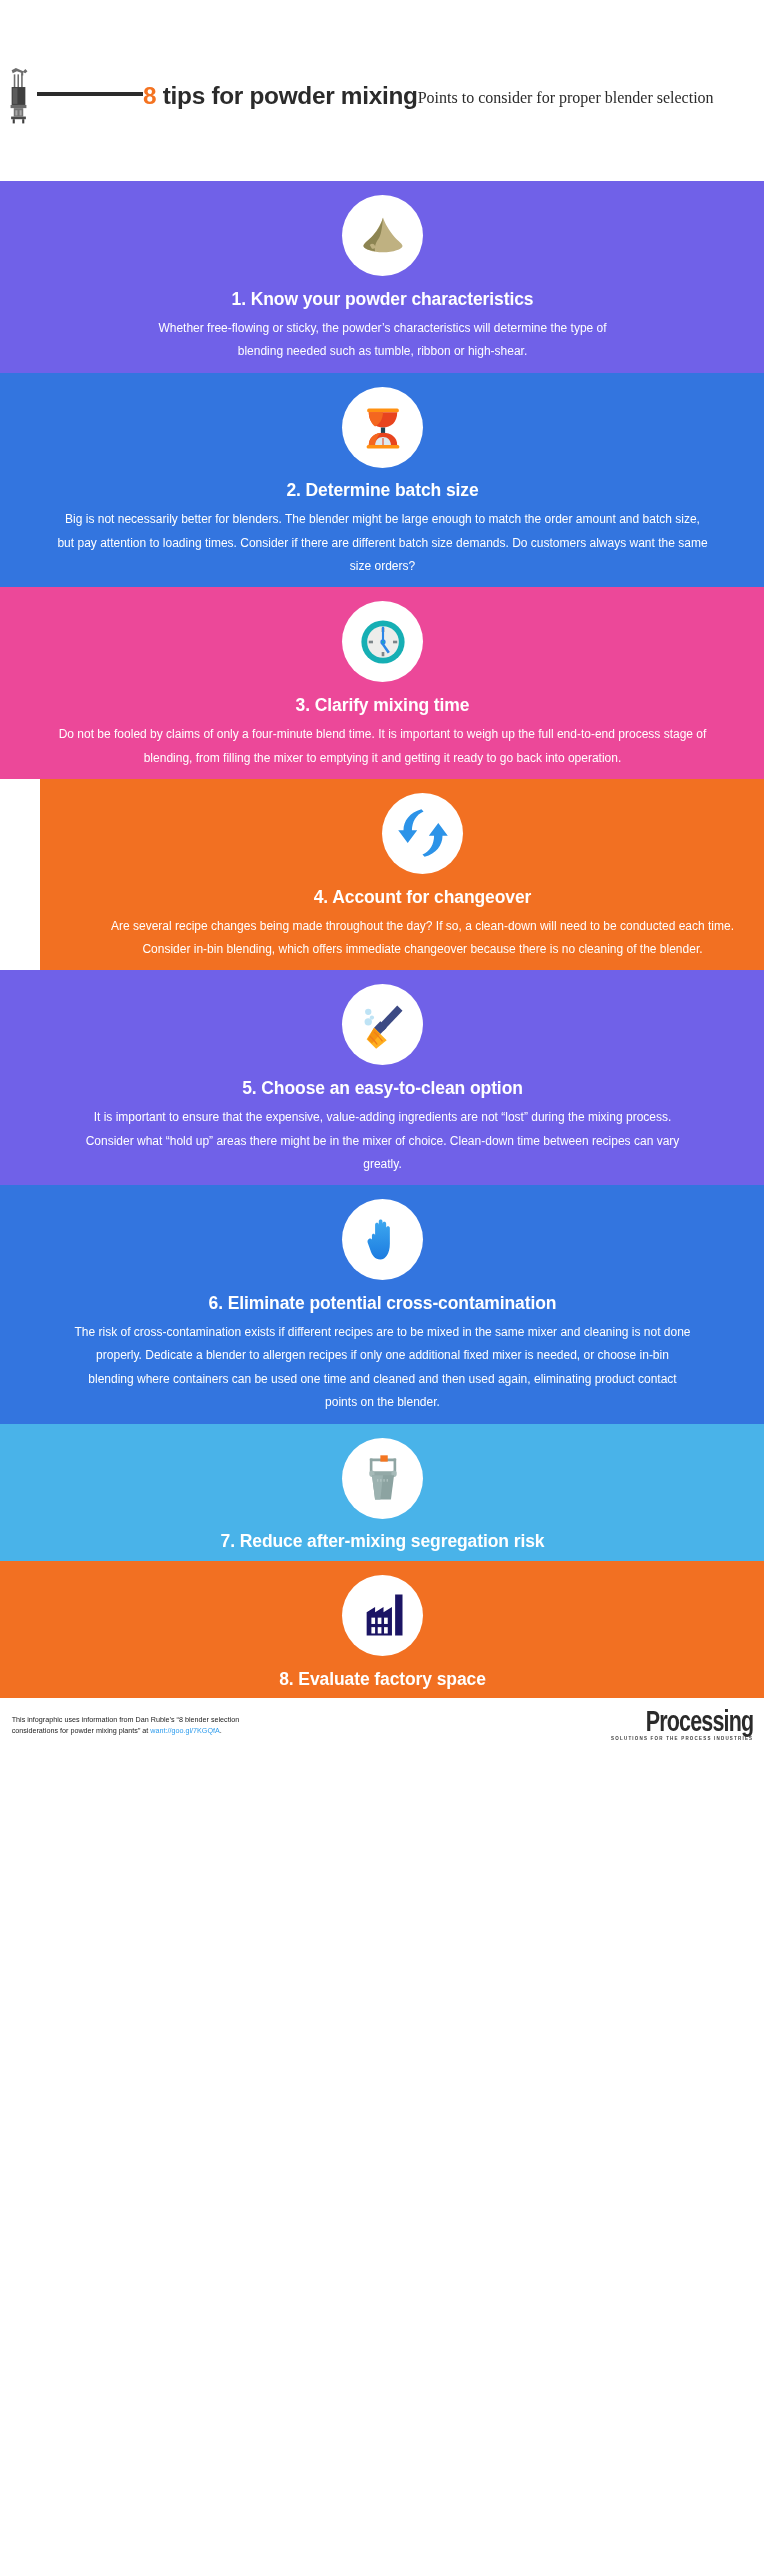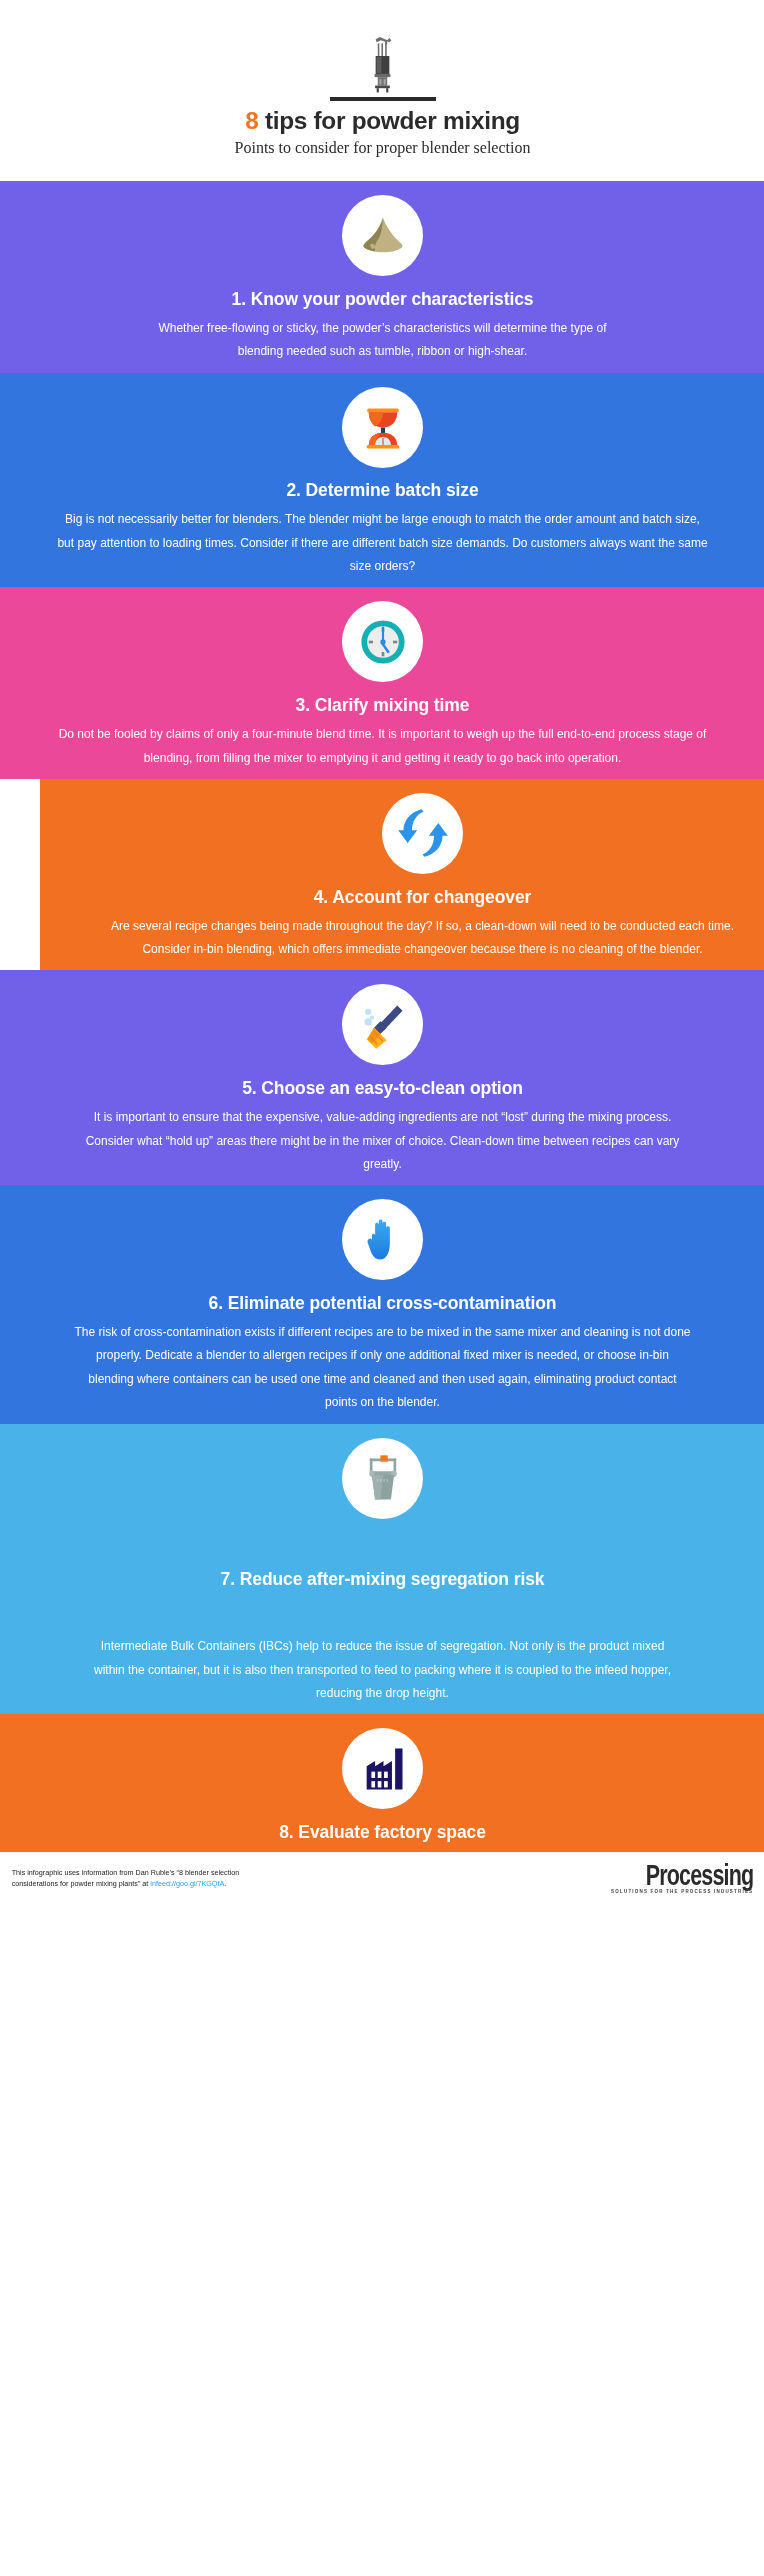--- a/index.html
+++ b/index.html
@@ -10,23 +10,23 @@
     width:765px;
     overflow-x:hidden;
   }
   .infographic { width:765px; position:relative; }
 
   
   .header {
     background:#ffffff;
     height:181px;
     display:flex;
-    flex-direction:column;
+    flex-direction:row;
     align-items:center;
-    justify-content:center;
+    justify-content:flex-start;
     padding-top:11.7px;
   }
   .header-icon { width:37px; height:58px; display:block; }
   .header-rule {
     width:106px; height:3.7px; background:#2b2b2b; margin:3.2px 0 7.4px 0;
   }
   .header-title {
     font-family:"Liberation Sans", sans-serif;
     font-size:24.4px;
     font-weight:bold;
@@ -85,21 +85,21 @@
   }
   .sec-body.narrow { max-width:653px; }
 
   
   .s1 { background:#7061E8; }
   .s2 { background:#3375DF; }
   .s3 { background:#43ADE8; }
   .s4 { background:#F27022;margin-left:40px; }
   .s5 { background:#7061E8;justify-content:flex-end; }
   .s6 { background:#3375DF; }
-  .s7 { background:#49B3E9;gap:38px; }
+  .s7 { background:#49B3E9; }
   .s8 { background:#F27022; }
 
   
   .footer {
     background:#ffffff;
     height:53px;
     display:flex;
     align-items:center;
     justify-content:space-between;
     padding:0 11.7px 0 11.7px;
@@ -286,21 +286,20 @@
           <g fill="#BACAC8">
             <rect x="44" y="57" width="2" height="5"></rect>
             <rect x="50" y="57" width="2" height="5"></rect>
             <rect x="56" y="57" width="2" height="5"></rect>
             <rect x="62" y="57" width="2" height="5"></rect>
           </g>
         </svg>
       </span>
     </div>
     <div class="sec-title">7. Reduce after-mixing segregation risk</div>
-    <div class="sec-body" style="max-width:627px">Intermediate Bulk Containers (IBCs) help to reduce the issue of segregation. Not only is the product mixed within the container, but it is also then transported to feed to packing where it is coupled to the infeed hopper, reducing the drop height.</div>
   </div>
 
   <div class="section s8" style="background: rgb(242, 112, 34); text-align: center;">
     <div class="badge">
       <span>
         <svg viewBox="0 0 110 110" width="58" height="58" aria-hidden="true">
           <path d="M78 16 H92 V94 H78 Z" fill="#1B1464"></path>
           <path d="M24 50 L40 40 L40 50 L56 40 L56 50 L72 40 L72 94 L24 94 Z" fill="#1B1464"></path>
           <g fill="#ffffff">
             <rect x="33" y="60" width="7" height="12"></rect>
@@ -310,21 +309,21 @@
             <rect x="45" y="78" width="7" height="12"></rect>
             <rect x="57" y="78" width="7" height="12"></rect>
           </g>
         </svg>
       </span>
     </div>
     <div class="sec-title">8. Evaluate factory space</div>
   </div>
 
   <div class="footer">
-    <div class="footer-credit"><span>This infographic uses information from Dan Ruble’s “8 blender selection considerations for powder mixing plants” at </span><a class="footer-link" href="#" style="color: rgb(46, 156, 237);">infeed://goo.gl/7KGQfA</a><span>.</span></div>
+    <div class="footer-credit"><span>This infographic uses information from Dan Ruble’s “8 blender selection considerations for powder mixing plants” at </span><a class="footer-link" href="#" style="color: rgb(46, 156, 237);">want://goo.gl/7KGQfA</a><span>.</span></div>
     <div class="footer-logo">
       <span class="footer-logo-word">Processing</span>
       <span class="footer-logo-tag">SOLUTIONS FOR THE PROCESS INDUSTRIES</span>
     </div>
   </div>
 
 </div>
 
 
 </body></html>

